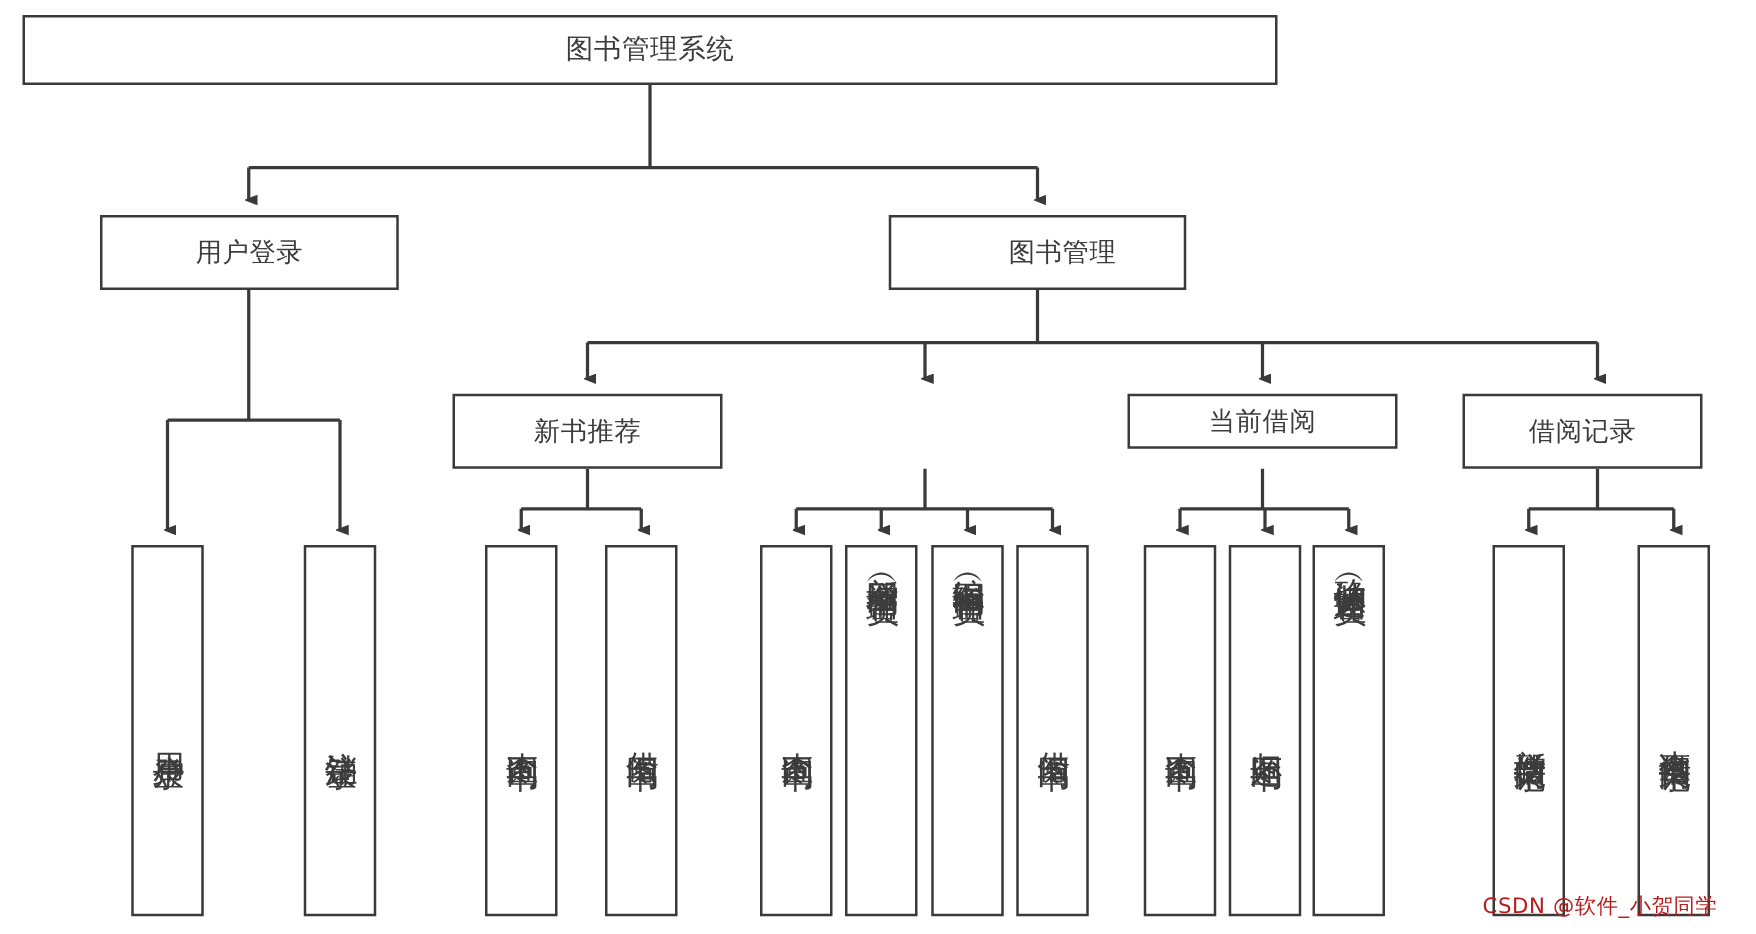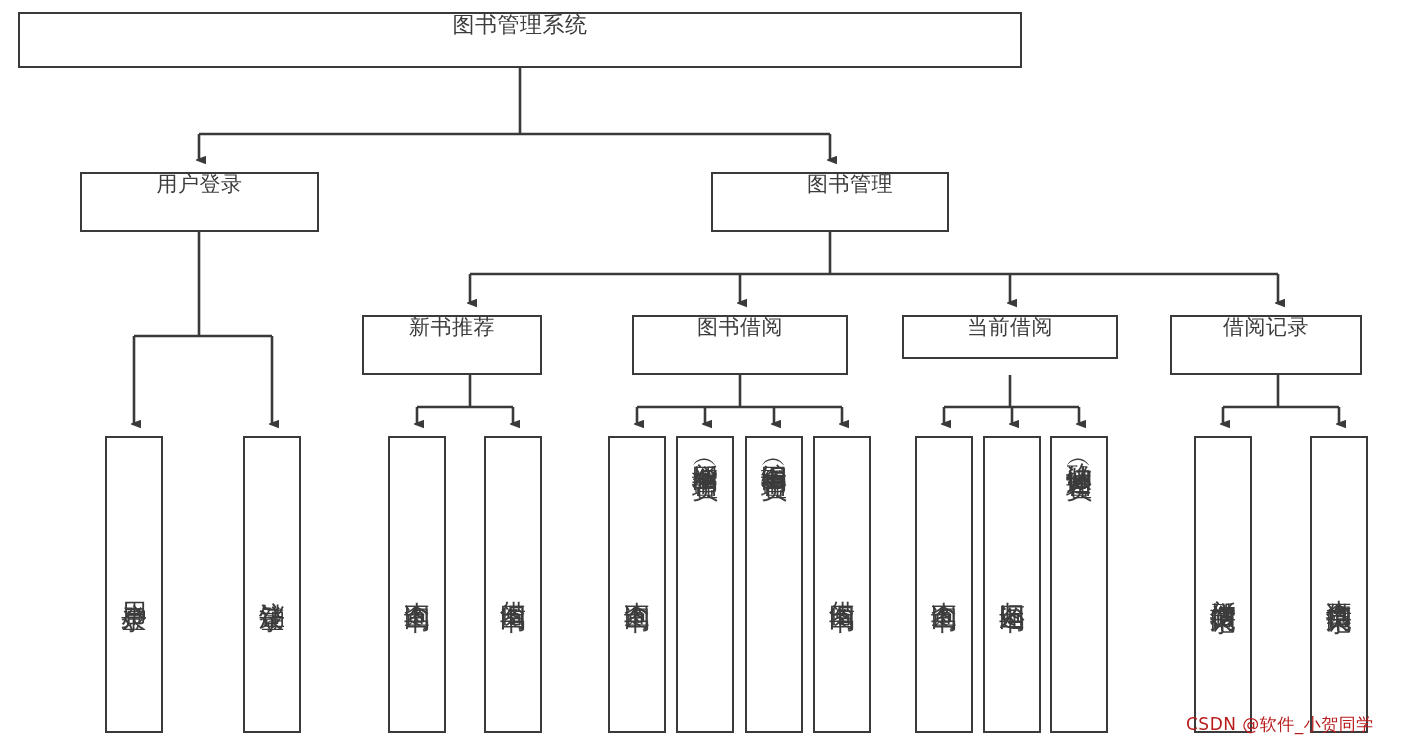--- a/index.html
+++ b/index.html
@@ -24,21 +24,21 @@
     width: 1405px;
     height: 747px;
     pointer-events: none;
   }
   .node {
     position: absolute;
     box-sizing: border-box;
     border: 2.5px solid #3a3a3a;
     background: #ffffff;
     display: flex;
-    align-items: flex-start;
+    align-items: center;
     justify-content: center;
     color: #3c3c3c;
   }
   .node .label {
     white-space: pre;
     line-height: 1.0;
   }
   
   .node.horiz .label {
     font-size: 21px;
@@ -134,25 +134,22 @@
     <span class="label">图书管理系统</span>
   </div>
 
   <div class="node horiz" style="left:80px; top:172px; width:239px; height:60px;">
     <span class="label">用户登录</span>
   </div>
   <div class="node horiz" style="left:711px; top:172px; width:238px; height:60px;padding-left:40px;">
     <span class="label">图书管理</span>
   </div>
 
-  <div class="node horiz" style="left:362px; top:315px; width:180px; height:60px;">
+  <div class="node horiz" style="left:362px; top:315px; width:216px; height:60px;">
     <span class="label">新书推荐</span>
-  </div>
-  <div class="node horiz" style="left:632px; top:315px; width:216px; height:60px;">
-    <span class="label">图书借阅</span>
   </div>
   <div class="node horiz" style="left:902px; top:315px; width:216px; height:44px;">
     <span class="label">当前借阅</span>
   </div>
   <div class="node horiz" style="left:1170px; top:315px; width:192px; height:60px;">
     <span class="label">借阅记录</span>
   </div>
 
   <div class="node vert centered" style="left:105px; top:436px; width:58px; height:297px;">
     <span class="label">用户登录</span>

